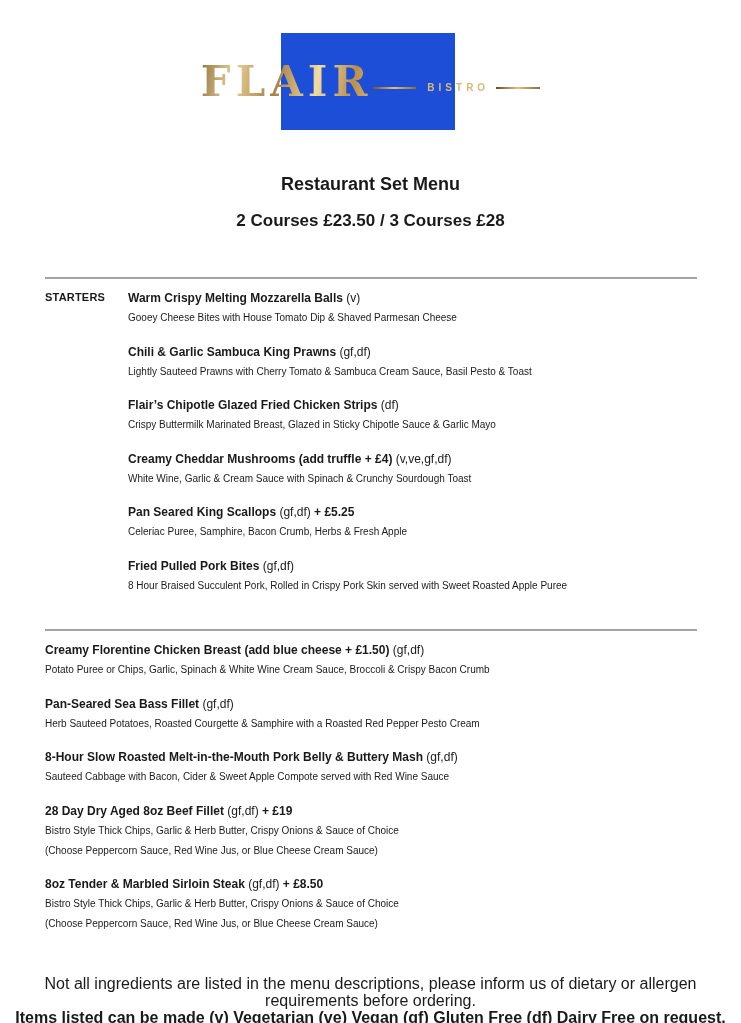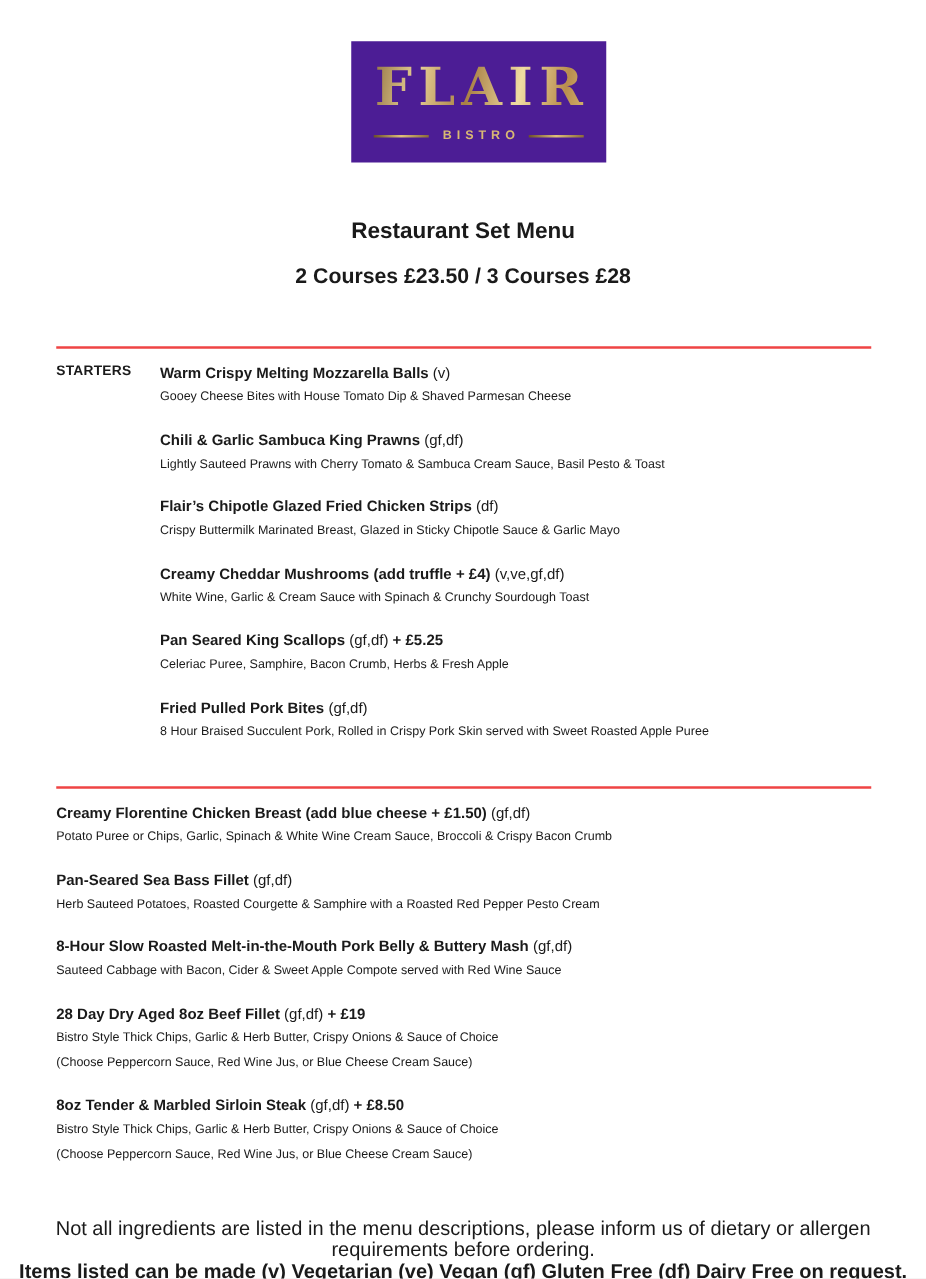--- a/index.html
+++ b/index.html
@@ -10,23 +10,23 @@
     margin:0 auto;
     background:#ffffff;
     font-family:"Liberation Sans", sans-serif;
     color:#1a1a1a;
     overflow:hidden;
   }
 
   
   .logo {
     position:absolute; top:33px; left:281px;
-    width:204px; height:97px;
-    background:#4c1d95;
-    display:flex; flex-direction:column;
+    width:174px; height:97px;
+    background:#1d4ed8;
+    display:flex; 
     align-items:center; justify-content:center;
   }
   .logo-brand {
     font-family:"DejaVu Serif", serif;
     font-size:42px; font-weight:bold; letter-spacing:5px;
     line-height:1;
     padding-left:5px;
     background:linear-gradient(100deg,#8a6a3a 0%,#e7cf96 22%,#a87f44 45%,#f0dca2 68%,#b98e4e 88%,#d9b870 100%);
     -webkit-background-clip:text;
     background-clip:text;
@@ -45,21 +45,21 @@
     position:absolute; top:172px; left:0; right:0;
     text-align:center; font-size:18px; font-weight:bold; line-height:24px;
   }
   .page-subtitle {
     position:absolute; top:208px; left:0; right:0;
     text-align:center; font-size:17px; font-weight:bold; line-height:26px;
   }
 
   
   .menu { position:absolute; top:277px; left:45px; right:44px; }
-  .section { border-top:2px solid #ef4444; display:flex; padding-top:9px; }
+  .section { border-top:2px solid #a3a3a3; display:flex; padding-top:9px; }
   .section + .section { margin-top:20px; }
   .section-label {
     width:83px; flex:0 0 83px;
     font-size:11px; font-weight:bold; letter-spacing:0.2px;
     padding-top:3px;
   }
   .section-items { flex:1; }
   .menu-item { margin-bottom:13.5px; }
   .item-title { font-size:12px; font-weight:bold; line-height:20px; }
   .item-tags  { font-weight:normal; }

